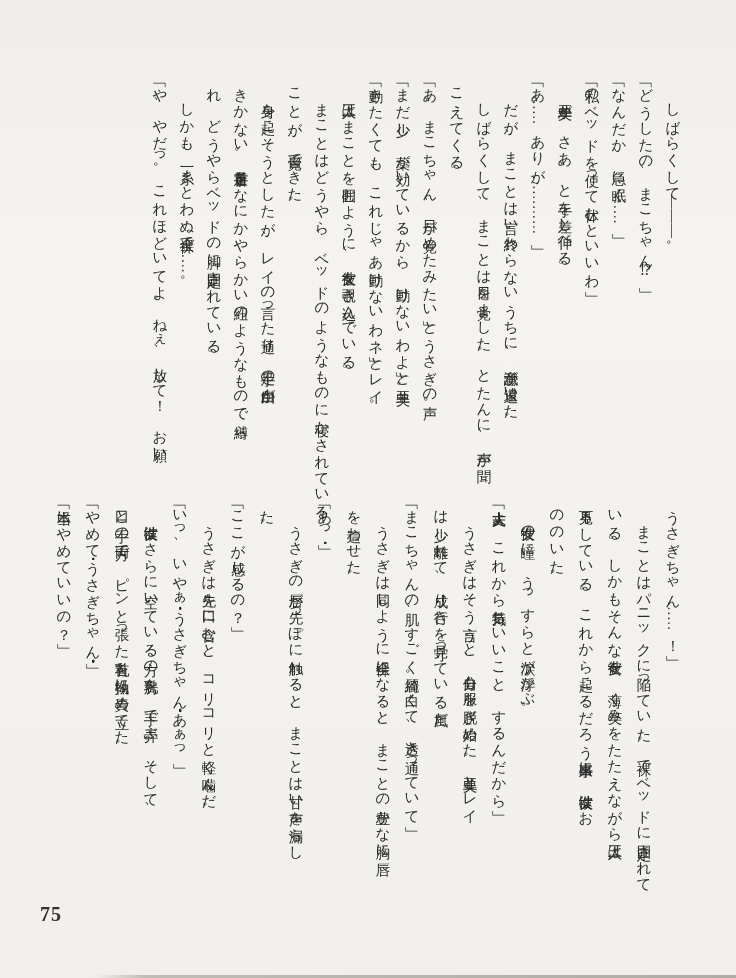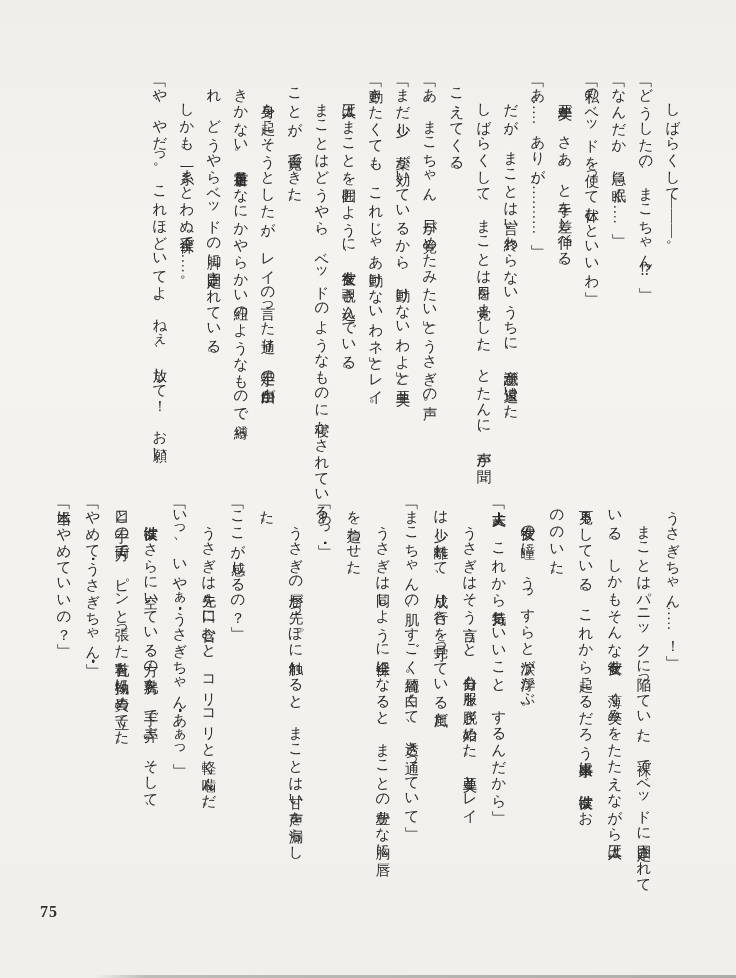--- a/index.html
+++ b/index.html
@@ -51,21 +51,21 @@
   .ind { text-indent: 1em; }
   
   .g1 { margin-block-start: 27px; }
   .g2 { margin-block-start: 54px; }
   .gh { margin-block-start: 13px; }
   .page-number {
     position: absolute;
     left: 40px;
     top: 903px;
     font-family: "Liberation Serif", "DejaVu Serif", serif;
-    font-size: 16px;
+    font-size: 20px;
     font-weight: 600;
     letter-spacing: 1px;
     color: #333230;
   }
   .bottom-edge {
     position: absolute;
     left: 95px;
     right: 0;
     bottom: 0;
     height: 3px;

